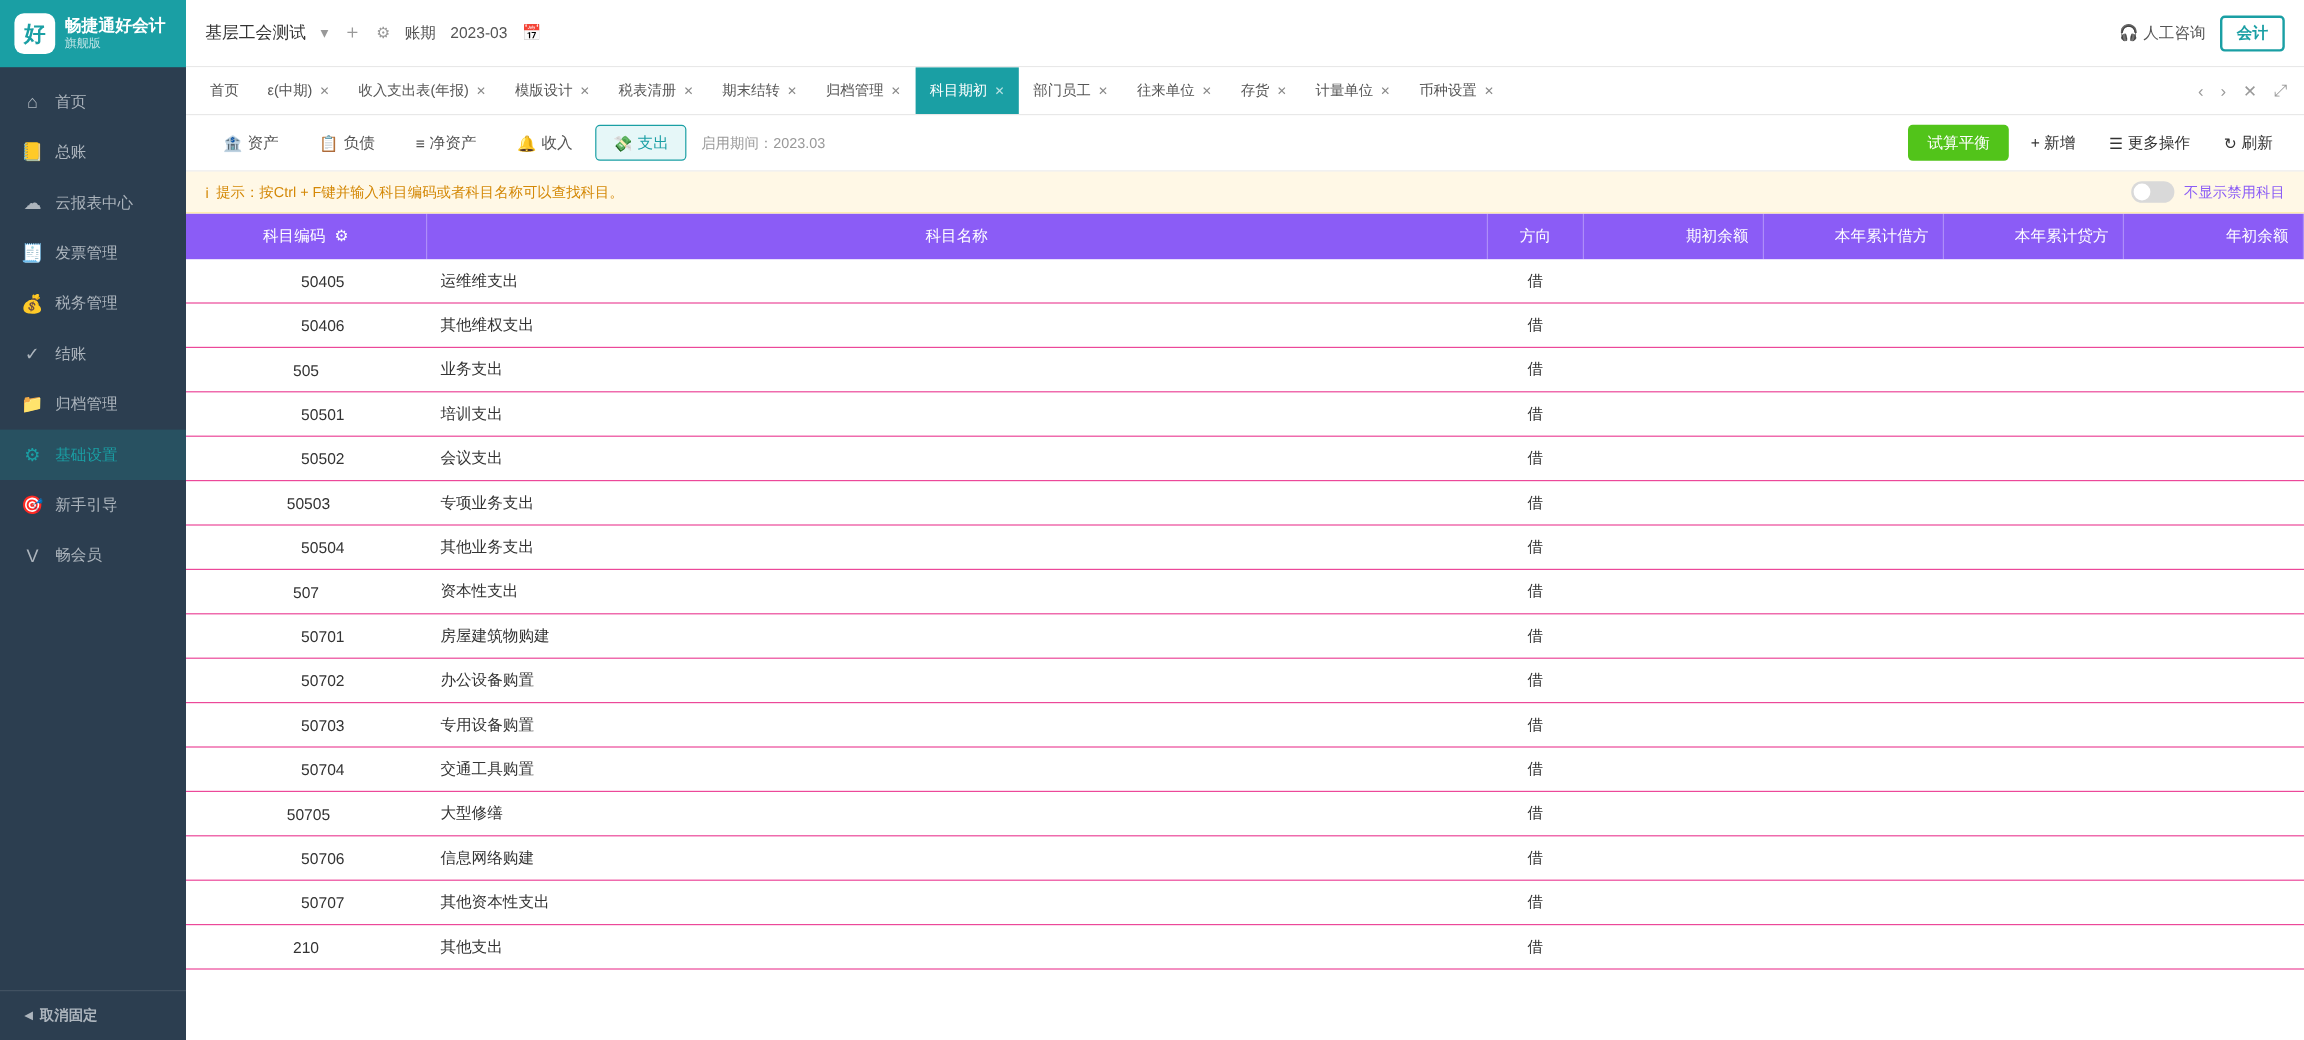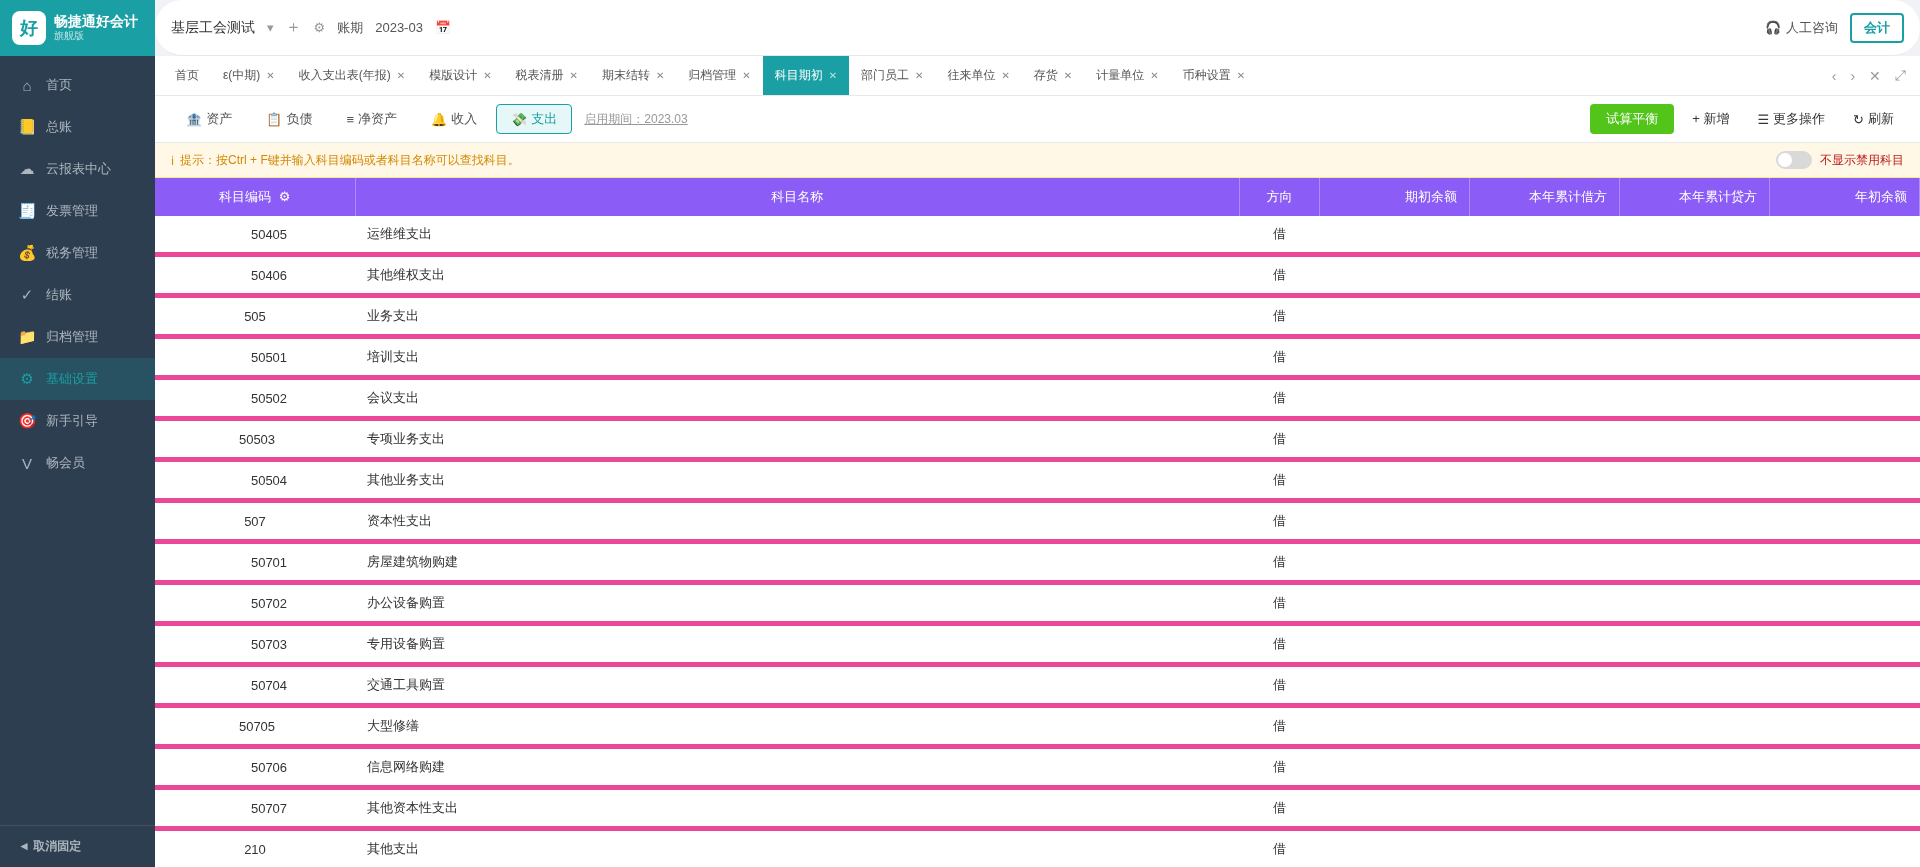--- a/index.html
+++ b/index.html
@@ -55,21 +55,20 @@
     .main { flex: 1; display: flex; flex-direction: column; overflow: hidden; }
 
     
     .top-header {
       background: #fff;
       height: 56px;
       display: flex; align-items: center;
       padding: 0 16px;
       border-bottom: 1px solid #e8e8e8;
       gap: 12px;
-      border-radius: 27px;
     }
     .project-name { font-size: 14px; color: #333; font-weight: 500; }
     .header-actions { margin-left: auto; display: flex; align-items: center; gap: 12px; }
     .period-info { font-size: 13px; color: #555; display: flex; align-items: center; gap: 6px; }
     .consulting-btn {
       display: flex; align-items: center; gap: 4px;
       color: #555; font-size: 13px; cursor: pointer;
     }
     .account-btn {
       border: 2px solid #1a9fa4;
@@ -125,21 +124,21 @@
       display: flex; align-items: center; gap: 4px;
       padding: 5px 14px;
       border-radius: 4px;
       font-size: 13px;
       color: #555;
       cursor: pointer;
       border: 1px solid transparent;
     }
     .sub-tab.active { background: #e6f7f8; color: #1a9fa4; border-color: #1a9fa4; }
     .sub-tab .icon { font-size: 13px; }
-    .period-label { margin-left: 8px; color: #999; font-size: 12px; text-decoration: underline; }
+    .period-label { margin-left: 8px; color: #999; font-size: 12px; }
     .action-bar-right { margin-left: auto; display: flex; align-items: center; gap: 8px; }
     .btn-calculate {
       background: #52c41a;
       color: #fff;
       border: none;
       padding: 6px 16px;
       border-radius: 4px;
       font-size: 13px;
       cursor: pointer;
     }
@@ -158,21 +157,21 @@
 
     
     .hint-bar {
       background: #fff8e6;
       padding: 8px 16px;
       font-size: 12px;
       color: #d48806;
       display: flex; align-items: center; gap: 6px;
       border-bottom: 1px solid #ffe58f;
     }
-    .hint-right { margin-left: auto; display: flex; align-items: center; gap: 8px; color: #b91c1c; font-size: 12px; }
+    .hint-right { margin-left: auto; display: flex; align-items: center; gap: 8px; color: #8b5cf6; font-size: 12px; }
     .toggle-switch {
       width: 36px; height: 18px;
       background: #d9d9d9;
       border-radius: 9px;
       position: relative;
       cursor: pointer;
     }
     .toggle-switch::after {
       content: '';
       position: absolute;
@@ -187,21 +186,21 @@
     .table-container { flex: 1; overflow-y: auto; background: #fff; margin: 0; position: relative; }
     table { width: 100%; border-collapse: collapse; }
     thead tr { background: #8b5cf6; color: #fff; }
     thead th {
       padding: 10px 12px;
       text-align: center;
       font-weight: 500;
       font-size: 13px;
       border-right: 1px solid rgba(255,255,255,0.3);
     }
-    tbody tr { border-bottom: 5px solid #ec4899; }
+    tbody tr { border-bottom: 1px solid #ec4899; }
     tbody td {
       padding: 9px 12px;
       font-size: 13px;
       color: #333;
     }
     .col-code { text-align: center; width: 200px; }
     .col-dir { text-align: center; width: 80px; }
     .col-balance { text-align: right; width: 150px; }
     .row-parent td { font-weight: 500; }
 

